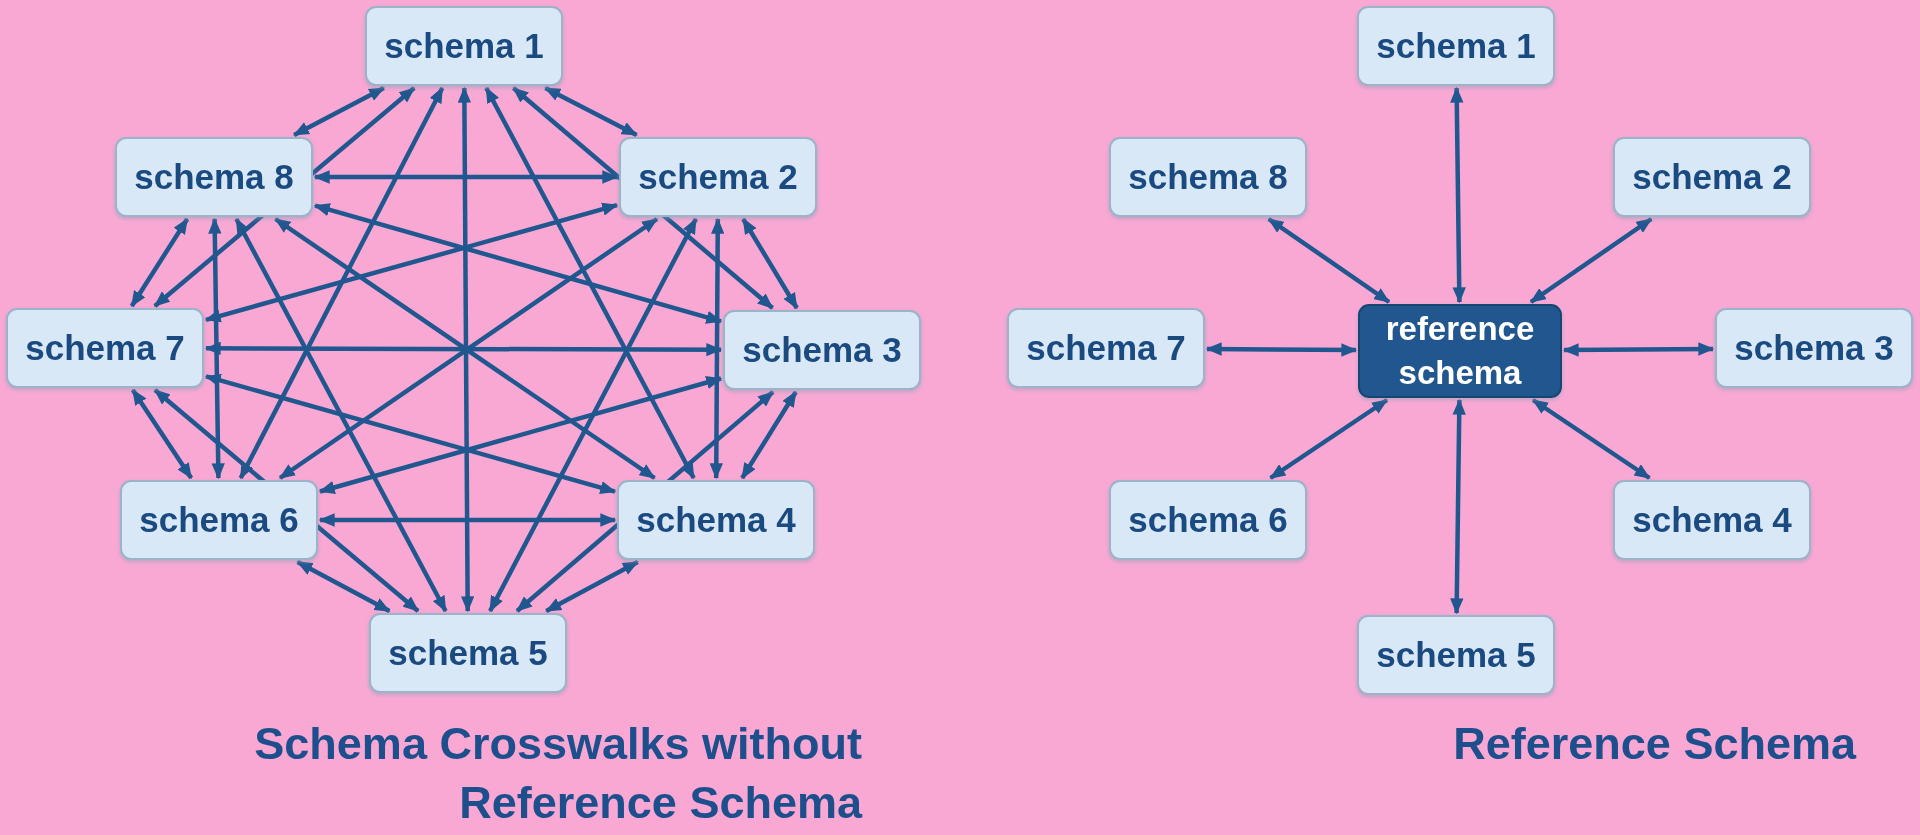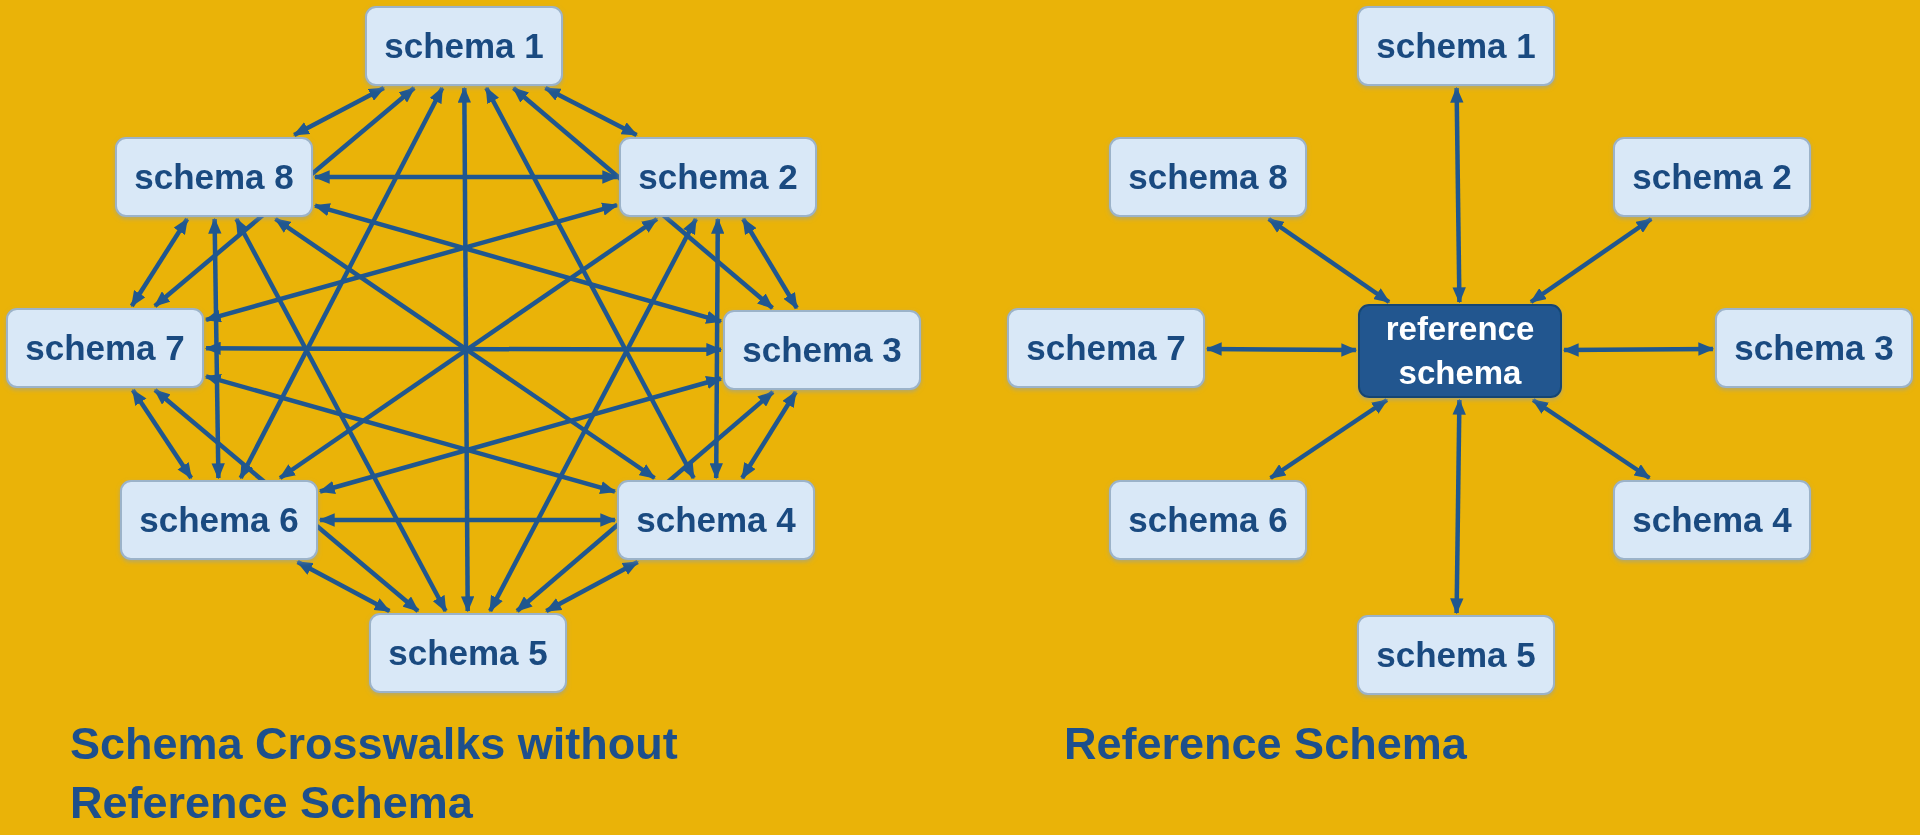--- a/index.html
+++ b/index.html
@@ -5,35 +5,35 @@
   html, body {
     margin: 0;
     padding: 0;
     background: #ffffff;
     font-family: "Liberation Sans", sans-serif;
   }
   .stage {
     position: relative;
     width: 1920px;
     height: 835px;
-    background: #eab308;
+    background: #f9a8d4;
     overflow: hidden;
   }
   svg.diagram {
     position: absolute;
     left: 0;
     top: 0;
     width: 1920px;
     height: 835px;
   }
   .caption {
     position: absolute;
     top: 714px;
     width: 792px;
-    text-align: left;
+    text-align: right;
     font-weight: bold;
     font-size: 45px;
     line-height: 59px;
     letter-spacing: 0px;
   }
   .caption-left  { left: 70px;  }
   .caption-right { left: 1064px; }
   .node-label { font-family: "Liberation Sans", sans-serif; font-weight: bold; }
 </style>
 </head>

